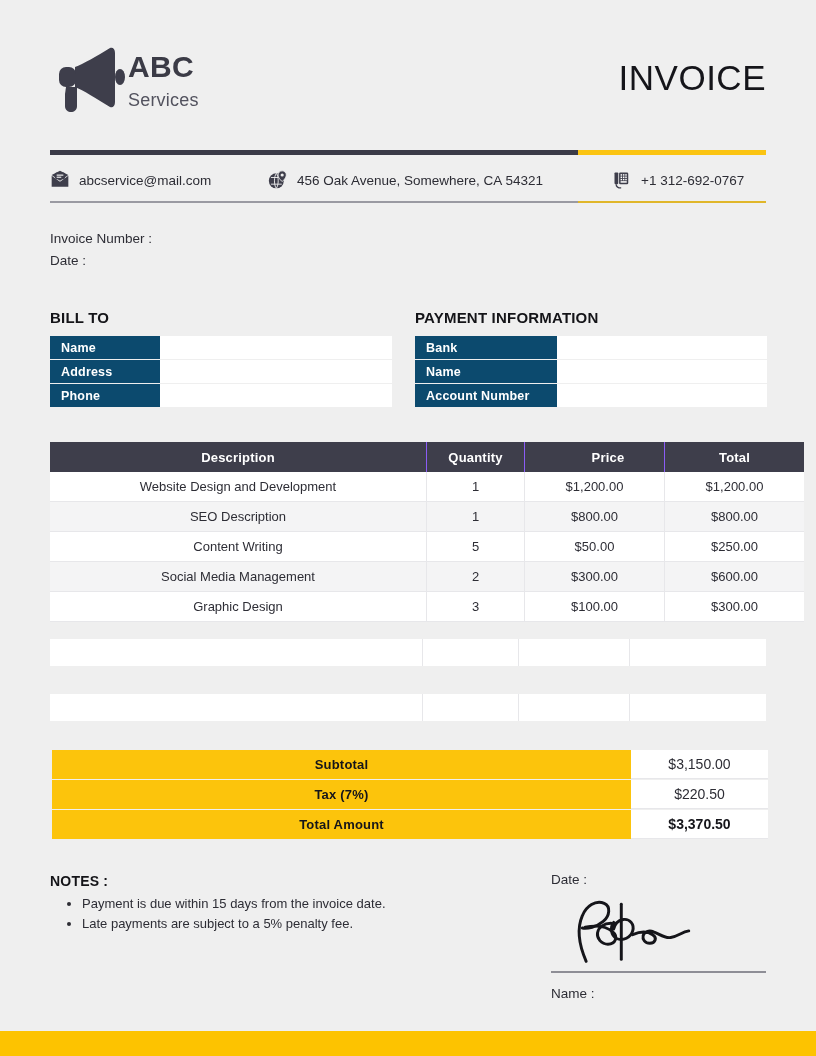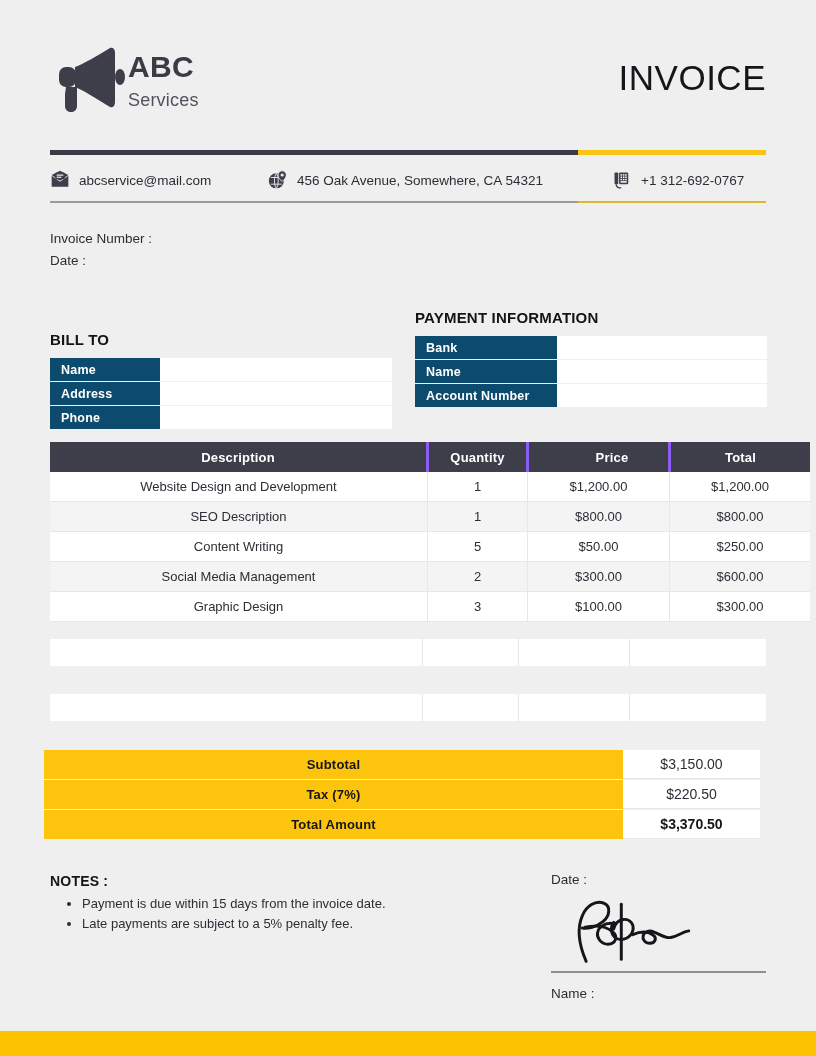--- a/index.html
+++ b/index.html
@@ -136,21 +136,20 @@
     font-weight: bold;
     color: #141418;
     letter-spacing: 0.2px;
     margin: 0 0 9px 0;
   }
   .billto-block {
     position: absolute;
     left: 50px;
     top: 309px;
     width: 342px;
-    margin-top: 22px;
   }
   .payment-block {
     position: absolute;
     left: 415px;
     top: 309px;
     width: 352px;
   }
   .kv-table {
     width: 100%;
     border-collapse: separate;
@@ -182,21 +181,21 @@
     width: 716px;
     border-collapse: collapse;
     table-layout: fixed;
   }
   .items th {
     background: #3e3e4b;
     color: #ffffff;
     font-size: 13px;
     font-weight: bold;
     height: 28px;
-    border-right: 3px solid #8b5cf6;
+    border-right: 1px solid #8b5cf6;
     letter-spacing: 0.2px;
   }
   .items th:last-child { border-right: none; }
   .items td {
     height: 27px;
     font-size: 13px;
     text-align: center;
     color: #2d2d35;
     border-right: 1px solid #e7e7ea;
     border-bottom: 1px solid #e7e7ea;
@@ -222,21 +221,21 @@
     border-right: 1px solid #e7e7ea;
     height: 100%;
   }
   .spacer-row .cell:last-child { border-right: none; }
   .spacer-1 { top: 639px; }
   .spacer-2 { top: 694px; }
 
   
   .totals {
     position: absolute;
-    left: 44px;
+    left: 52px;
     top: 750px;
     width: 716px;
   }
   .totals-row {
     display: flex;
     height: 29px;
     margin-bottom: 1px;
   }
   .totals-label {
     flex: 0 0 579px;

